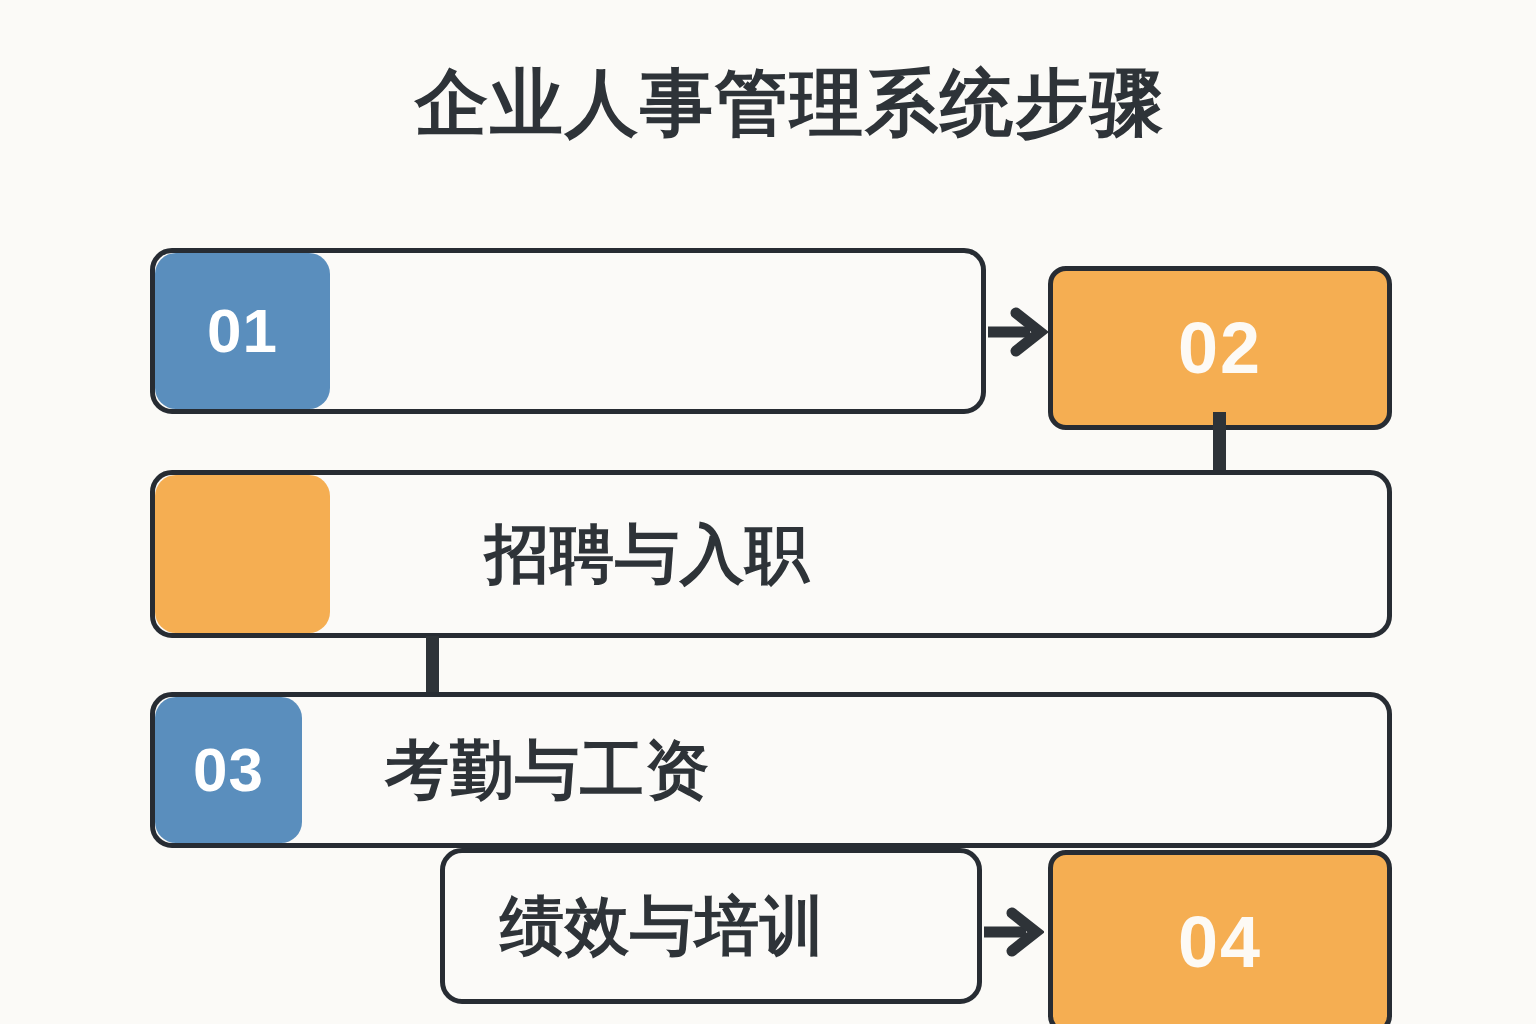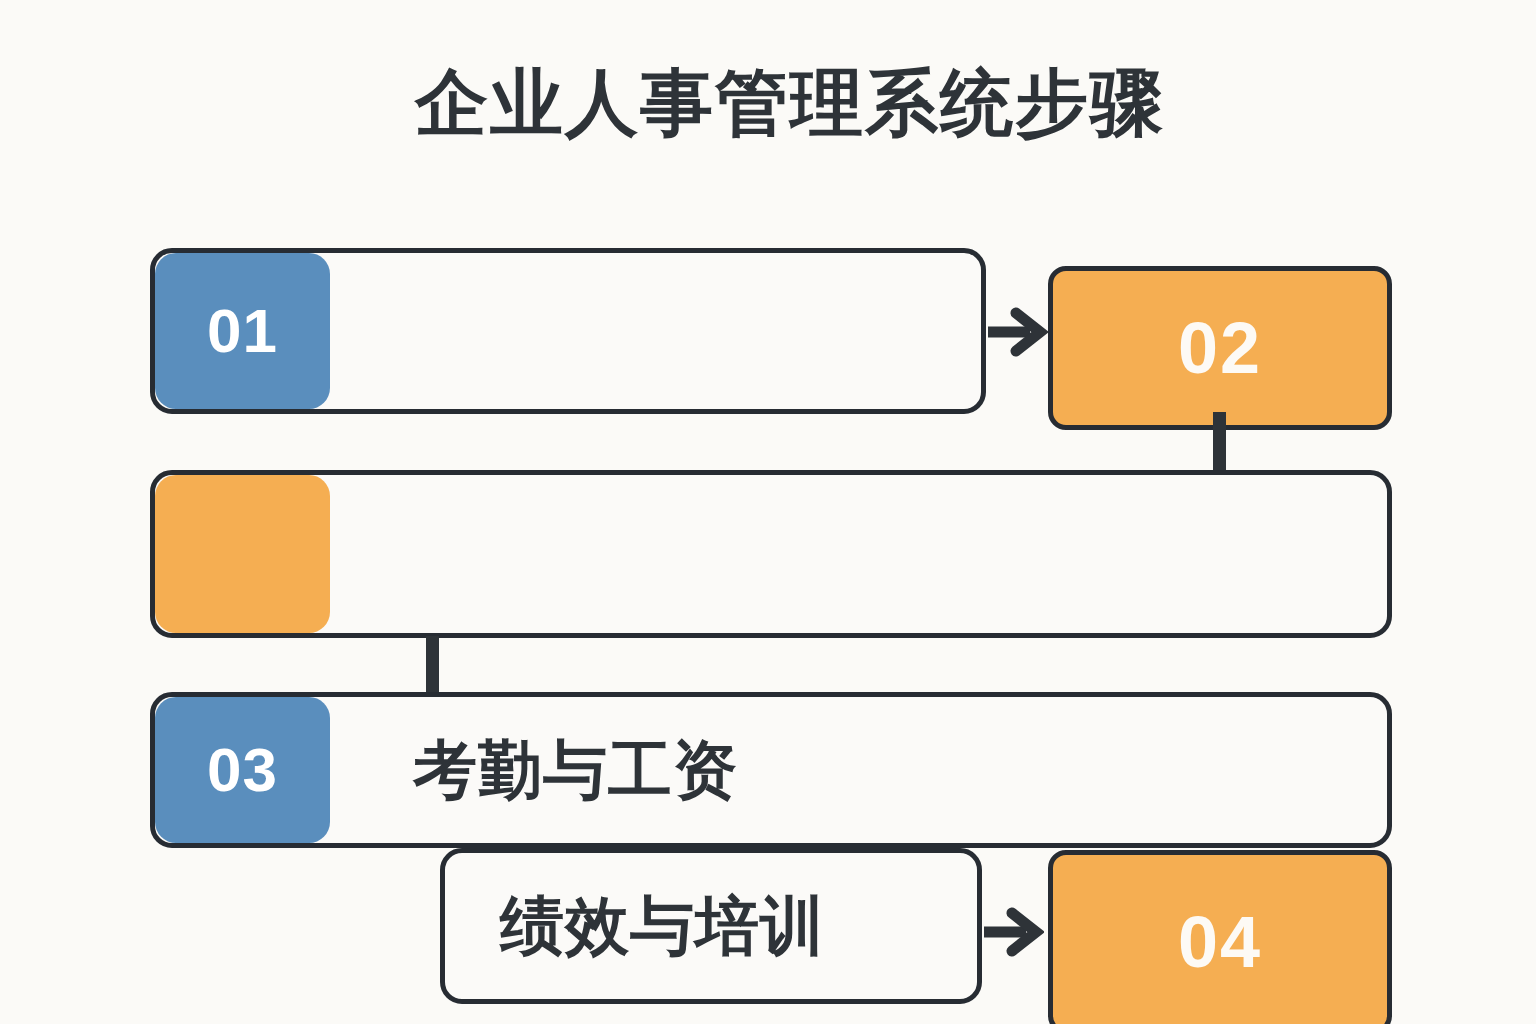--- a/index.html
+++ b/index.html
@@ -73,21 +73,21 @@
   
   #step-row-1 { left: 150px; top: 248px;  width: 836px;  height: 166px; }
   #step-row-1 .step-badge { width: 175px; }
   #step-row-1 .step-label { padding-left: 67px; }
 
   #step-row-2 { left: 150px; top: 470px;  width: 1242px; height: 168px; }
   #step-row-2 .step-badge { width: 175px; }
   #step-row-2 .step-label { padding-left: 155px; }
 
   #step-row-3 { left: 150px; top: 692px;  width: 1242px; height: 156px; }
-  #step-row-3 .step-badge { width: 175px; }
+  #step-row-3 .step-badge { width: 147px; }
   #step-row-3 .step-label { padding-left: 83px; }
 
   #step-row-4 { left: 440px; top: 848px;  width: 542px;  height: 156px; justify-content: flex-end; }
   #step-row-4 .step-badge { width: 0px; }
   #step-row-4 .step-label { padding-left: 55px; }
 
   
   .number-chip {
     position: absolute;
     background: #f5ae52;
@@ -139,20 +139,21 @@
     <path d="M30 13 L54 32 L30 51" stroke="#2e3338" stroke-width="11" stroke-linecap="round" stroke-linejoin="miter" fill="none"></path>
   </svg>
 </div>
 
 <div class="number-chip" id="number-chip-02">02</div>
 
 <div class="vline" id="vline-02-to-row2"></div>
 
 <div class="step-row" id="step-row-2">
   <div class="step-badge orange"></div>
+  <div class="step-label">招聘与入职</div>
 </div>
 
 <div class="vline" id="vline-row2-to-row3"></div>
 
 <div class="step-row" id="step-row-3">
   <div class="step-badge blue">03</div>
   <div class="step-label">考勤与工资</div>
 </div>
 
 <div class="step-row" id="step-row-4">

